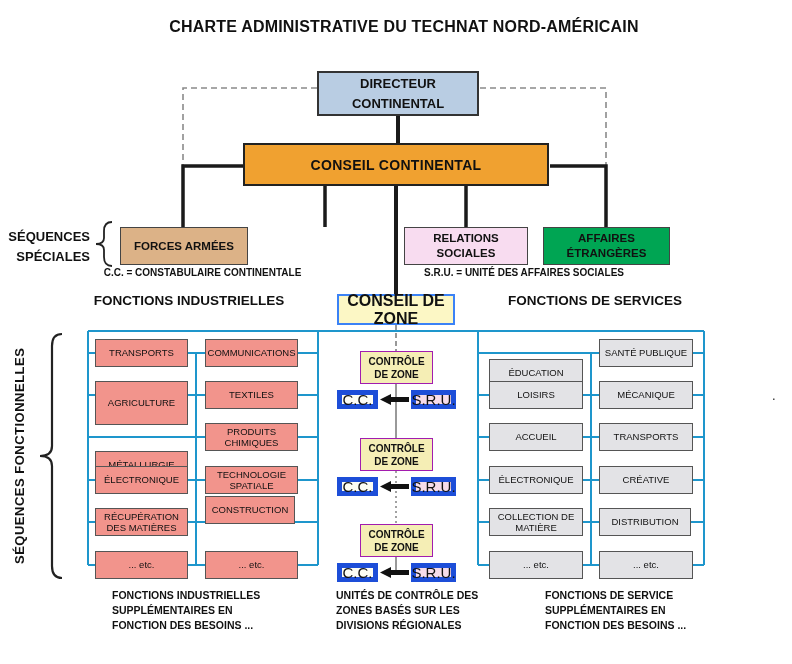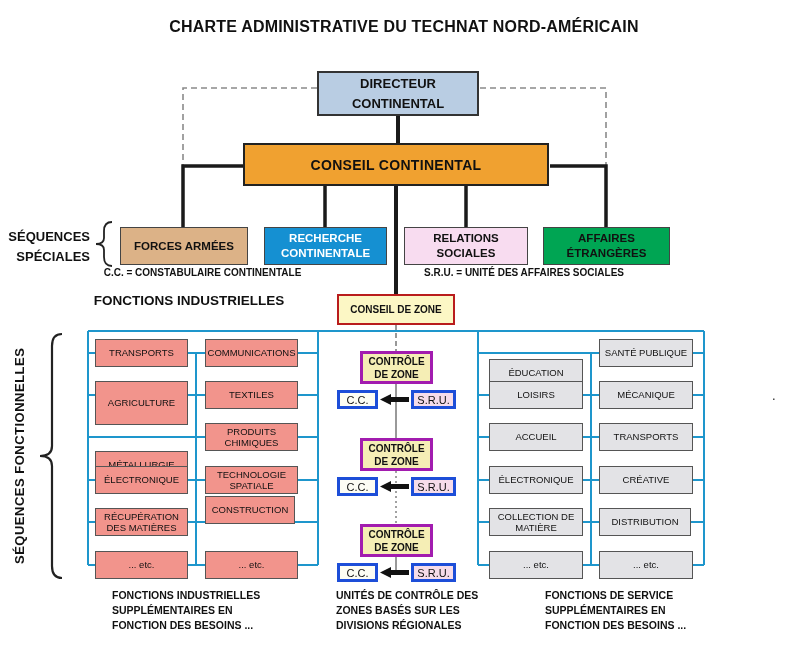--- a/index.html
+++ b/index.html
@@ -11,23 +11,23 @@
   .directeur { background:var(--directeur-bg); border:2px solid #333; font-weight:bold; font-size:13px; line-height:1.5; }
   .conseil { background:var(--conseil-bg); border:2px solid #222; font-weight:bold; font-size:14px; letter-spacing:.3px; }
   .special { border:1.5px solid #444; font-weight:bold; font-size:11.5px; line-height:1.3; padding:1px 2px; }
   .sp-forces { background:var(--forces-bg); }
   .sp-rech { background:var(--recherche-bg); color:#fff; }
   .sp-rel { background:var(--relations-bg); }
   .sp-aff { background:var(--affaires-bg); }
   .seqlabel { font-weight:bold; font-size:13px; text-align:right; line-height:1.5; }
   .legend { font-weight:bold; font-size:10px; text-align:center; }
   .heading { font-weight:bold; font-size:13.5px; text-align:center; }
-  .zonebox { background:var(--zone-bg); border:2px solid #b91c1c; font-weight:bold; font-size:10px; }
-  .controle { background:var(--controle-bg); border:3px solid #a21caf; font-weight:bold; font-size:10px; line-height:1.3; padding:0 4px;text-align:center; }
-  .smallbox { border:3px solid #1d4ed8; font-size:11px; }
+  .zonebox { background:var(--zone-bg); border:2px solid #3b82f6; font-weight:bold; font-size:16px; }
+  .controle { background:var(--controle-bg); border:1px solid #a21caf; font-weight:bold; font-size:10px; line-height:1.3; padding:0 4px;text-align:center; }
+  .smallbox { border:5px solid #1d4ed8; font-size:15px; }
   .cc { background:var(--cc-bg); }
   .sru { background:var(--sru-bg); }
   .gridbox { border:1px solid #555; font-size:9.5px; line-height:1.2; padding:1px 2px; }
   .ind { background:var(--industrial-bg); }
   .svc { background:var(--services-bg); }
   .footnote { font-weight:bold; font-size:10.5px; line-height:1.45; white-space:pre-line; }
   .vlabel { writing-mode:vertical-rl; transform:rotate(180deg); font-weight:bold; font-size:13px; letter-spacing:.5px; display:flex; align-items:center; justify-content:center; }
   .stray { font-size:13px; color:#222; }
   
   .thick  { stroke:#1a1a1a; stroke-width:4; fill:none; }
@@ -95,27 +95,27 @@
     <path class="bracebig" d="M62,334 Q52,334 52,346 L52,446 Q52,456 40,456 Q52,456 52,466 L52,566 Q52,578 62,578"></path>
   </svg>
 
   <div class="abs title" style="left:0;top:18px;">CHARTE ADMINISTRATIVE DU TECHNAT NORD-AMÉRICAIN</div>
 
   <div class="abs cbox directeur" style="left:317px;top:71px;width:162px;height:45px;">DIRECTEUR CONTINENTAL</div>
   <div class="abs cbox conseil" style="left:243px;top:143px;width:306px;height:43px;">CONSEIL CONTINENTAL</div>
 
   <div class="abs seqlabel" style="left:0;top:227px;width:90px;">SÉQUENCES SPÉCIALES</div>
   <div class="abs cbox special sp-forces" style="left:120px;top:227px;width:128px;height:38px;">FORCES ARMÉES</div>
-  <div class="abs cbox special sp-rech" style="left:264px;top:227px;width:123px;height:38px;">RECHERCHE CONTINENTALE</div>
   <div class="abs cbox special sp-rel" style="left:404px;top:227px;width:124px;height:38px;">RELATIONS SOCIALES</div>
   <div class="abs cbox special sp-aff" style="left:543px;top:227px;width:127px;height:38px;">AFFAIRES ÉTRANGÈRES</div>
   <div class="abs legend" style="left:90px;top:267px;width:225px;">C.C. = CONSTABULAIRE CONTINENTALE</div>
   <div class="abs legend" style="left:398px;top:267px;width:252px;">S.R.U. = UNITÉ DES AFFAIRES SOCIALES</div>
 
   <div class="abs heading" style="left:83px;top:293px;width:212px;">FONCTIONS INDUSTRIELLES</div>
+  <div class="abs heading" style="left:489px;top:293px;width:212px;">FONCTIONS DE SERVICES</div>
   <div class="abs cbox zonebox" style="left:337px;top:294px;width:118px;height:31px;">CONSEIL DE ZONE</div>
 
   <div class="abs vlabel" style="left:6px;top:334px;width:26px;height:244px;">SÉQUENCES FONCTIONNELLES</div>
 
   <div class="abs cbox gridbox ind" style="left:95px;top:339px;width:93px;height:28px;">TRANSPORTS</div>
   <div class="abs cbox gridbox ind" style="left:205px;top:339px;width:93px;height:28px;">COMMUNICATIONS</div>
   <div class="abs cbox gridbox ind" style="left:95px;top:381px;width:93px;height:44px;">AGRICULTURE</div>
   <div class="abs cbox gridbox ind" style="left:205px;top:381px;width:93px;height:28px;">TEXTILES</div>
   <div class="abs cbox gridbox ind" style="left:95px;top:423px;width:93px;height:28px;margin-top:28px;">MÉTALLURGIE</div>
   <div class="abs cbox gridbox ind" style="left:205px;top:423px;width:93px;height:28px;">PRODUITS CHIMIQUES</div>

